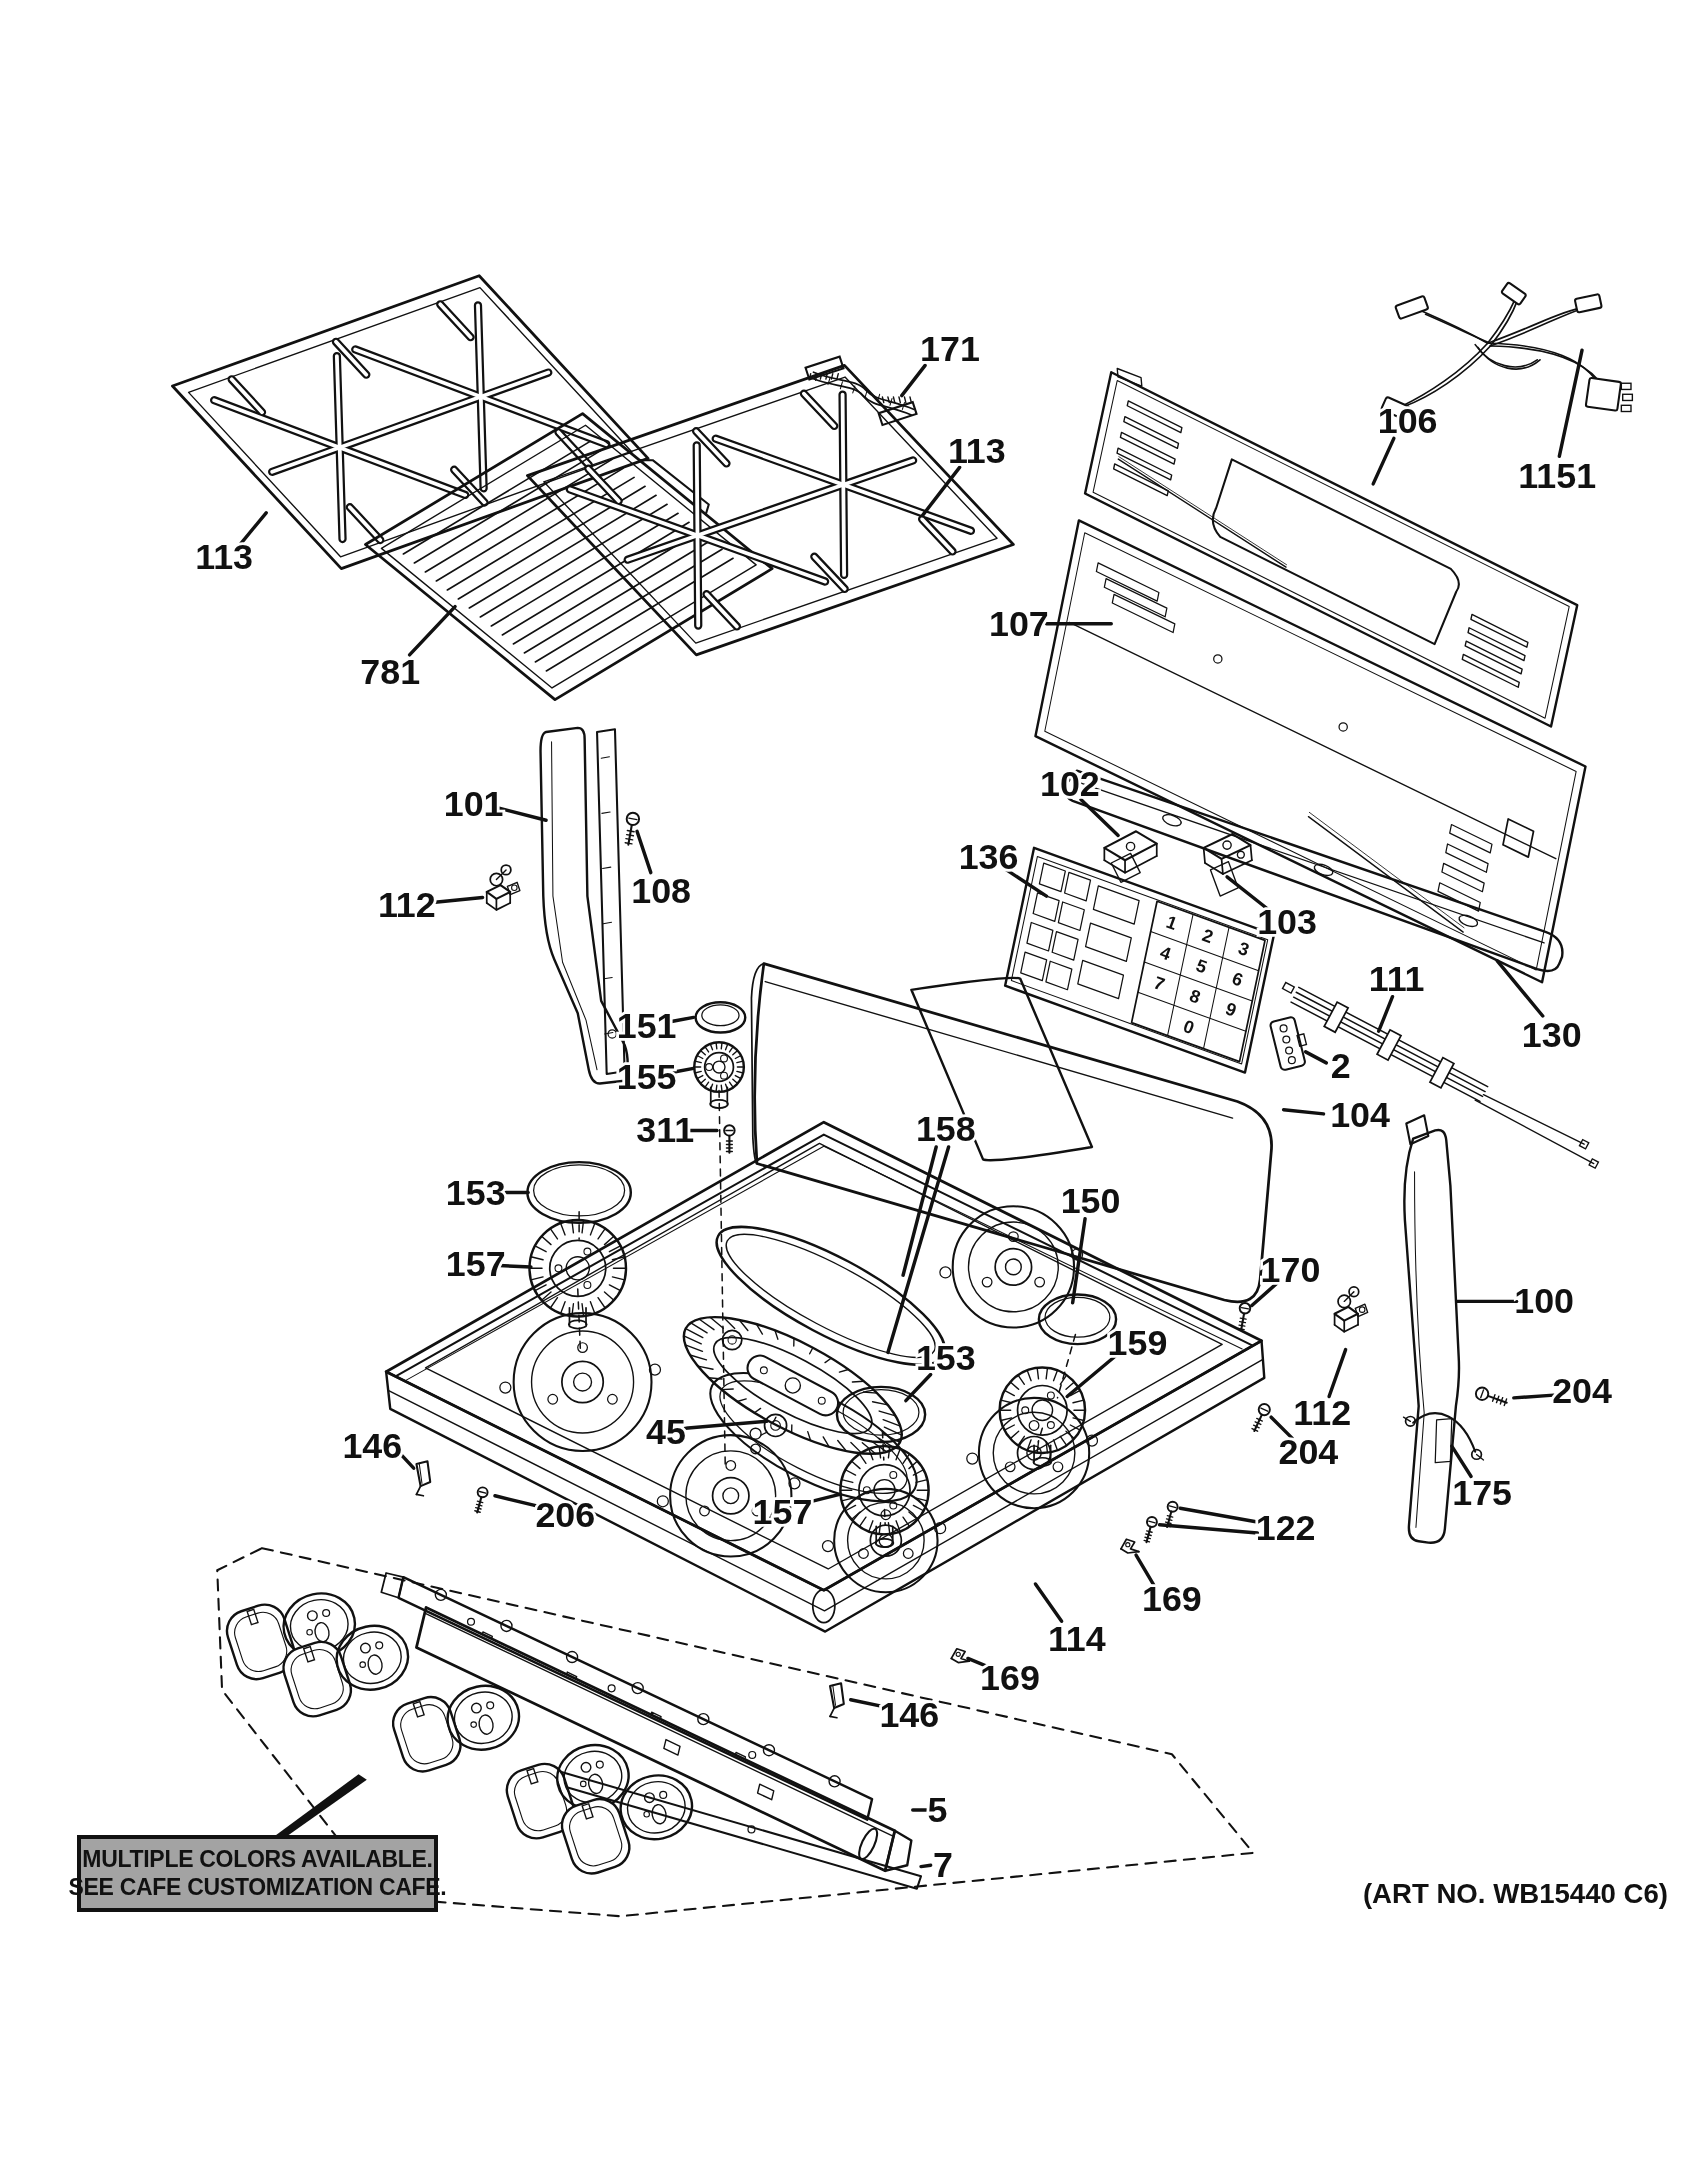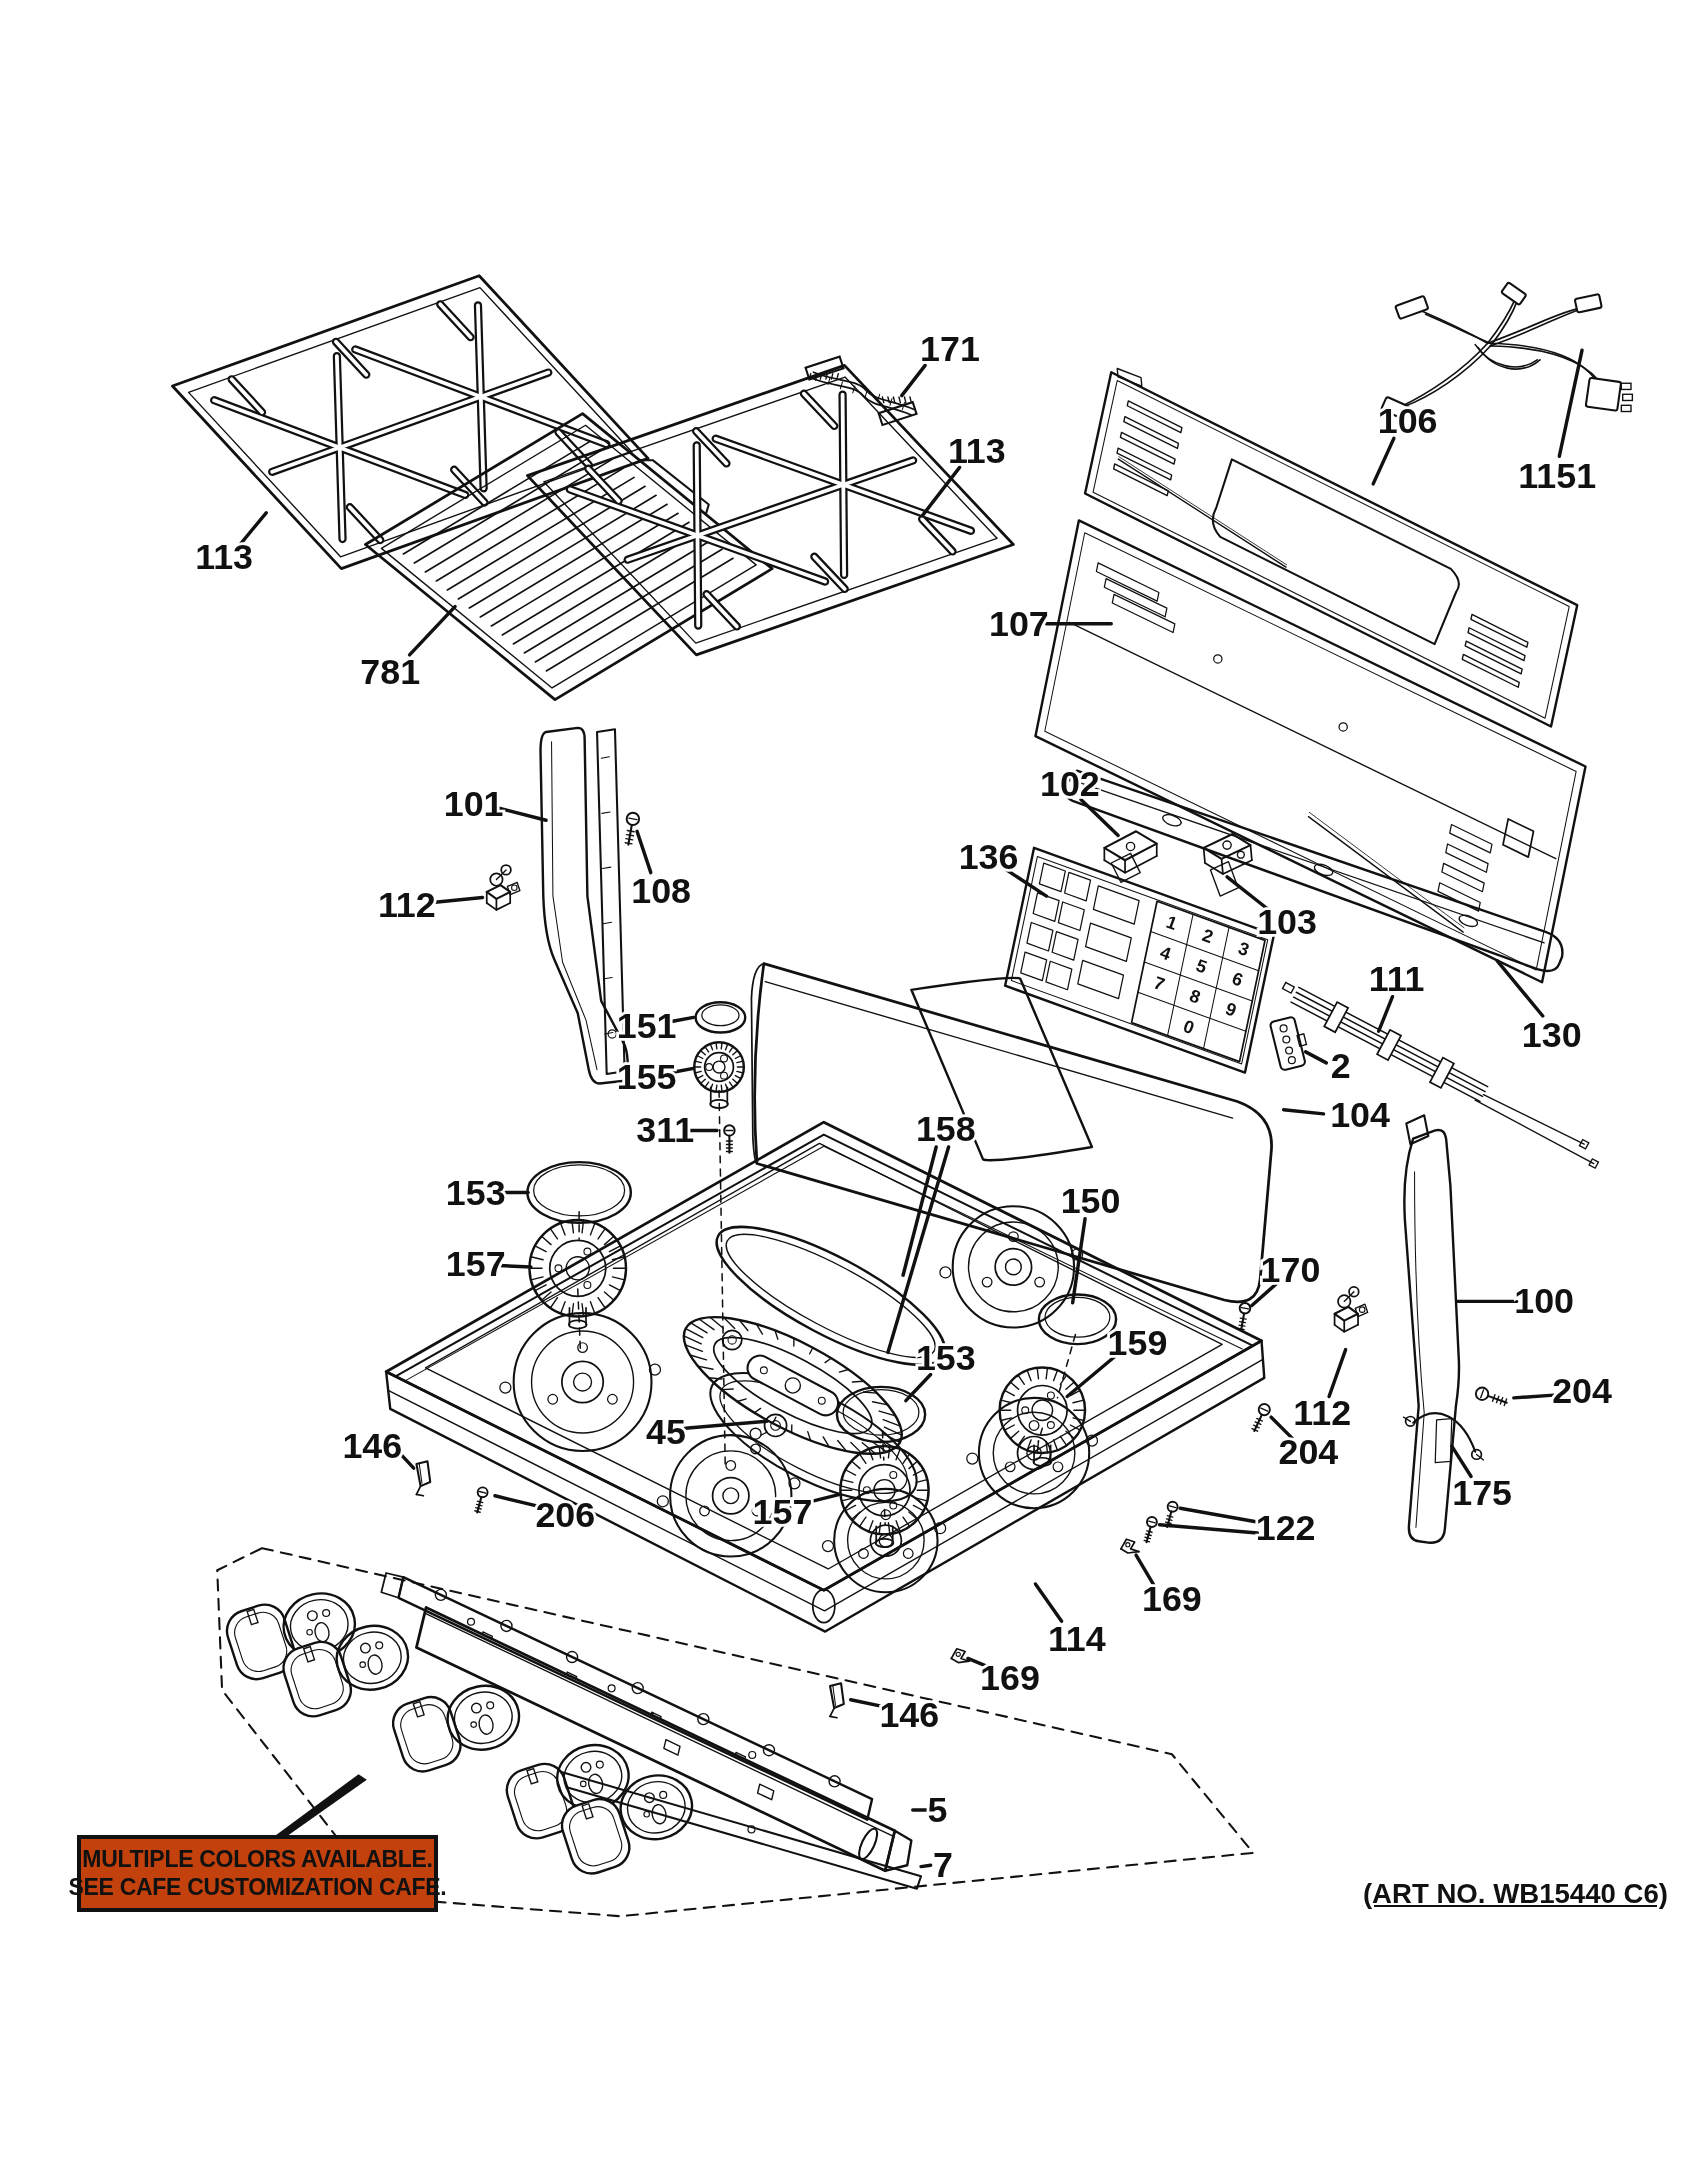--- a/index.html
+++ b/index.html
@@ -3,26 +3,26 @@
 <meta charset="utf-8">
 <style>
   html,body{margin:0;padding:0;background:#fff;}
   .stage{position:relative;width:1689px;height:2183px;background:#fff;overflow:hidden;
          font-family:"Liberation Sans",sans-serif;}
   svg{position:absolute;left:0;top:0;}
   .plabel{font:700 52px "Liberation Sans",sans-serif;fill:#111;
           paint-order:stroke;stroke:#ffffff;stroke-width:8px;}
   .kdigit{font:700 26px "Liberation Sans",sans-serif;fill:#111;}
   .note-box{position:absolute;left:77px;top:1835px;width:353px;height:69px;
-            border:4.1px solid #111;background:#c2410c;display:flex;flex-direction:column;
+            border:4.1px solid #111;background:#a3a3a3;display:flex;flex-direction:column;
             align-items:center;justify-content:center;z-index:5;}
   .note-box div{font:700 23px/1.18 "Liberation Sans",sans-serif;color:#111;
                 white-space:nowrap;letter-spacing:-0.3px;}
   .art-no{position:absolute;left:1310px;top:1878px;width:358px;text-align:right;
-          font:700 27.6px "Liberation Sans",sans-serif;color:#111;z-index:5;text-decoration:underline;}
+          font:700 27.6px "Liberation Sans",sans-serif;color:#111;z-index:5;}
 </style>
 </head>
 <body>
 
 <div class="stage">
   <svg id="art" width="1689" height="2183" viewBox="0 0 2450 3167">
       <g>
         <polygon points="250,560 695,400 940,665 495,825" fill="none" stroke="#111111" stroke-width="4" stroke-linejoin="round" stroke-linecap="round"></polygon>
         <polygon points="273.375,569.25 696.125,417.25 916.625,655.75 493.875,807.75" fill="none" stroke="#111111" stroke-width="2" stroke-linejoin="round" stroke-linecap="round"></polygon>
         <line x1="394.75" y1="684.5" x2="795.25" y2="540.5" fill="none" stroke="#111111" stroke-width="12" stroke-linecap="round"></line>

